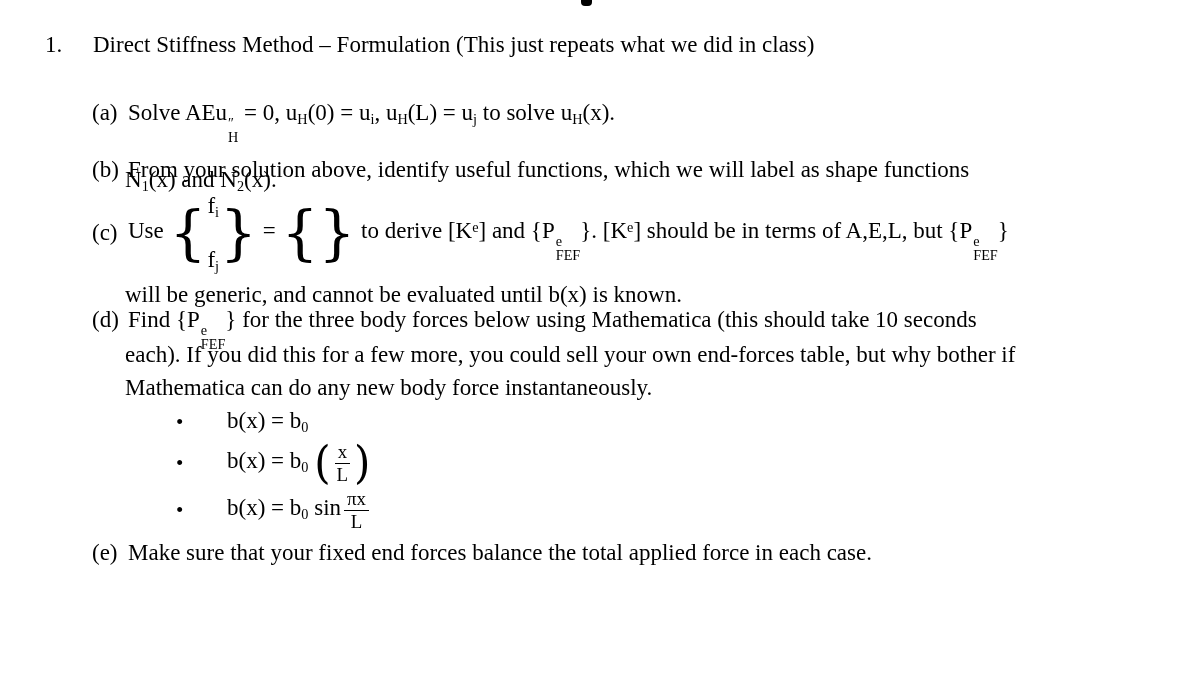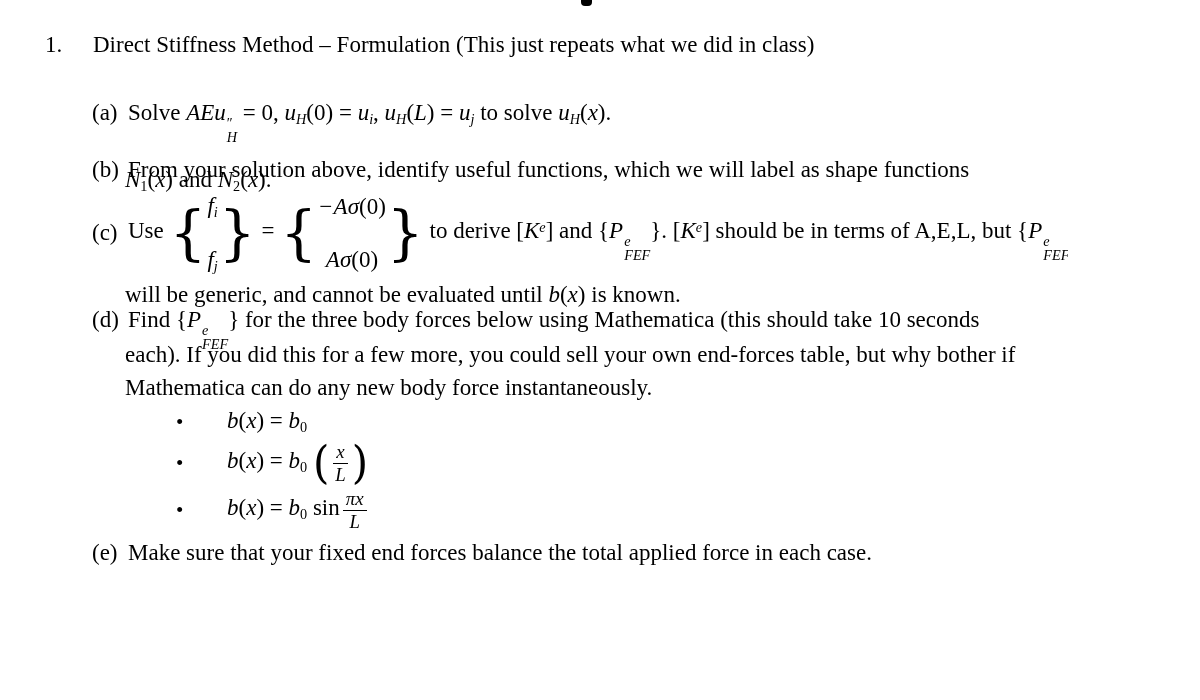--- a/index.html
+++ b/index.html
@@ -7,21 +7,21 @@
     position:relative;width:1068px;height:700px;background:#ffffff;
     font-family:"Liberation Serif","DejaVu Serif",serif;
     font-size:23px;color:#000000;overflow:hidden;
   }
   .line{position:absolute;white-space:nowrap;line-height:33px;}
   .flexline{position:absolute;display:flex;align-items:center;white-space:nowrap;}
   .label{display:inline-block;width:36px;}
   .titlenum{display:inline-block;width:48px;}
   .bullet{display:inline-block;width:51px;font-size:21px;}
   .rm{font-style:normal;}
-  .mi{font-style:italic;}
+  .mi{}
   .sub{font-size:0.62em;vertical-align:-0.25em;}
   .sup{font-size:0.62em;vertical-align:0.45em;}
   .ss{display:inline-flex;flex-direction:column;align-items:flex-start;
       vertical-align:-0.55em;font-size:0.62em;line-height:1.0;margin-left:1px;}
   .ss span{display:block;}
   .frac{display:inline-flex;flex-direction:column;align-items:center;
         vertical-align:middle;font-size:0.82em;line-height:1.15;margin:0 3px;text-align:center;}
   .fnum{border-bottom:1.5px solid #000;padding:0 3px;}
   .fden{padding:0 3px;}
   .vcol{display:inline-flex;flex-direction:column;align-items:center;
@@ -56,24 +56,21 @@
   </div>
   <div class="line" style="left:125px;top:163px;text-align:center;">
     <span><span class="mi">N</span><span class="sub rm">1</span><span class="rm">(</span><span class="mi">x</span><span class="rm">) and </span><span class="mi">N</span><span class="sub rm">2</span><span class="rm">(</span><span class="mi">x</span><span class="rm">).</span></span>
   </div>
 
   <div class="flexline" style="left:92px;top:204px;height:58px;">
     <span class="label">(c)</span>
       <span><span class="rm">Use </span><span class="bigbrace">{</span><span class="vcol">
           <span><span class="mi">f</span><span class="sub mi">i</span></span>
           <span><span class="mi">f</span><span class="sub mi">j</span></span>
-        </span><span class="bigbrace">}</span><span class="rm"> = </span><span class="bigbrace">{</span><span class="vcol">
-          <span><span class="mi">−Aσ</span><span class="rm">(0)</span></span>
-          <span><span class="mi">Aσ</span><span class="rm">(0)</span></span>
-        </span><span class="bigbrace">}</span><span class="rm"> to derive [</span><span class="mi">K</span><span class="sup mi">e</span><span class="rm">] and {</span><span class="mi">P</span><span class="ss">
+        </span><span class="bigbrace">}</span><span class="rm"> = </span><span class="bigbrace">{</span><span class="bigbrace">}</span><span class="rm"> to derive [</span><span class="mi">K</span><span class="sup mi">e</span><span class="rm">] and {</span><span class="mi">P</span><span class="ss">
           <span class="mi">e</span>
           <span class="mi">FEF</span>
         </span><span class="rm">}. [</span><span class="mi">K</span><span class="sup mi">e</span><span class="rm">] should be in terms of A,E,L, but {</span><span class="mi">P</span><span class="ss">
           <span class="mi">e</span>
           <span class="mi">FEF</span>
         </span><span class="rm">}</span></span>
   </div>
   <div class="line" style="left:125px;top:268px;margin-top:10px;">
     <span><span class="rm">will be generic, and cannot be evaluated until </span><span class="mi">b</span><span class="rm">(</span><span class="mi">x</span><span class="rm">) is known.</span></span>
   </div>

